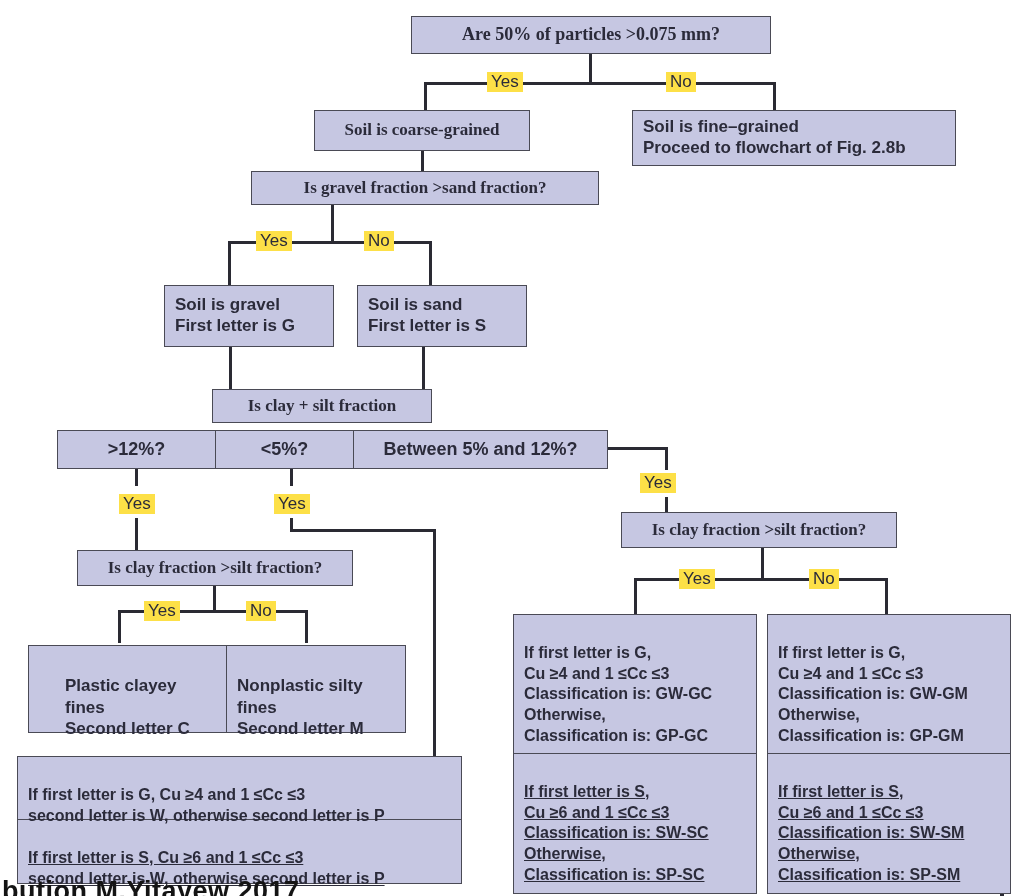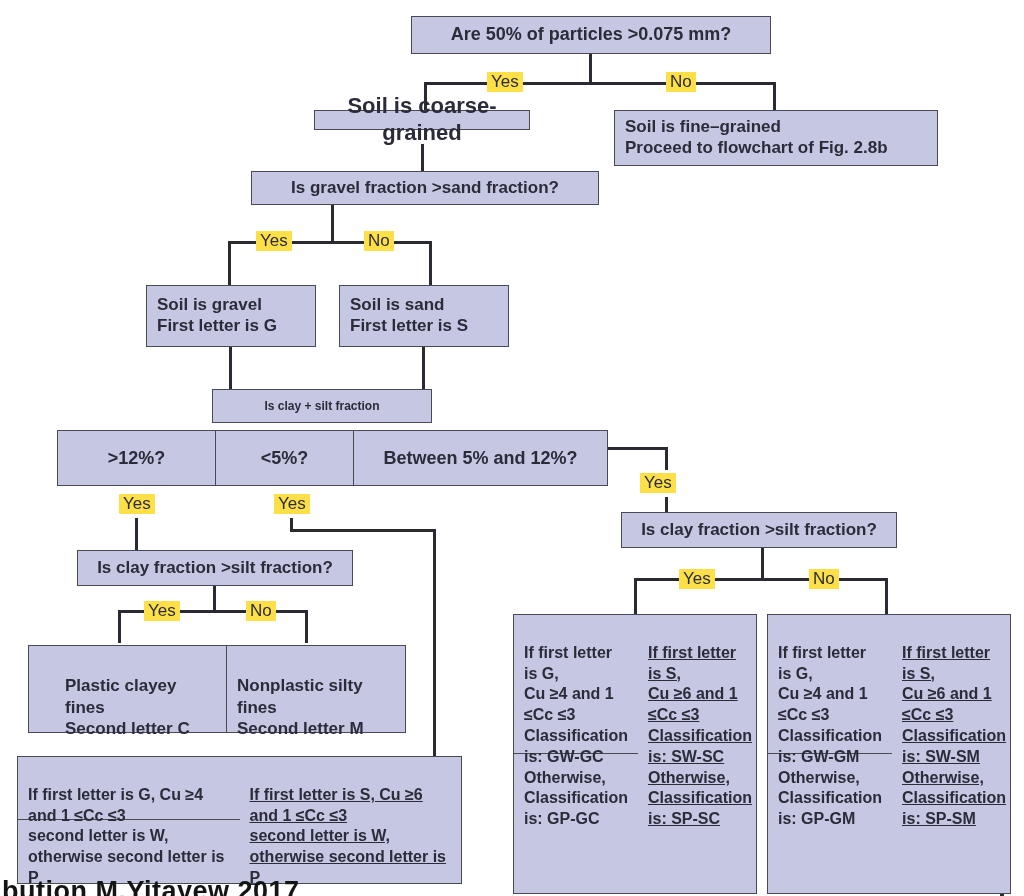--- a/index.html
+++ b/index.html
@@ -20,22 +20,22 @@
     box-sizing:border-box;
     background:#c6c7e2;
     border:1.5px solid #4a4a55;
     color:#2b2b3a;
     font-weight:700;
     line-height:1.22;
     display:flex;
     align-items:center;
     z-index:3;
   }
-  .node.center{justify-content:flex-start;text-align:center;}
-  .node.left{justify-content:flex-start;text-align:left;}
+  .node.center{justify-content:flex-start;text-align:center;font-family:Liberation Serif, serif;}
+  .node.left{justify-content:flex-start;text-align:left;margin-left:18px;}
   .node .txt{display:block;width:100%;white-space:pre-line;}
   .node.pad{padding:5px 10px;}
 
   
   .segrow{
     position:absolute;
     box-sizing:border-box;
     display:flex;
     border:1.5px solid #4a4a55;
     background:#c6c7e2;
@@ -58,21 +58,21 @@
     box-sizing:border-box;padding:8px 10px;
     color:#2b2b3a;font-weight:700;line-height:1.26;
     border-right:1.5px solid #4a4a55;white-space:pre-line;
   }
   .splitbox .half:last-child{border-right:none;}
 
   
   .stackbox{
     position:absolute;box-sizing:border-box;
     border:1.5px solid #4a4a55;background:#c6c7e2;z-index:3;
-    display:flex;flex-direction:row;
+    display:flex;flex-direction:column;
   }
   .stackbox .row{
     box-sizing:border-box;padding:7px 10px;
     color:#2b2b3a;font-weight:700;line-height:1.3;
     border-bottom:1.5px solid #4a4a55;white-space:pre-line;
   }
   .stackbox .row:last-child{border-bottom:none;text-decoration:underline;}
 
   
   .ln{position:absolute;background:#2a2a33;z-index:2;}
@@ -120,21 +120,21 @@
 
   <div class="ln lnh" style="left:424px;top:82px;width:352px;height:3px;"></div>
 
   <div class="ln lnv" style="left:424px;top:82px;width:3px;height:28px;"></div>
 
   <div class="ln lnv" style="left:773px;top:82px;width:3px;height:28px;"></div>
 
   <div class="elabel" style="left:487px;top:72px;font-size:17px;">Yes</div>
   <div class="elabel" style="left:666px;top:72px;font-size:17px;">No</div>
 
-  <div class="node center pad" style="left:314px;top:110px;width:216px;height:20px;font-size:22px;">
+  <div class="node center pad" style="left:314px;top:110px;width:216px;height:41px;font-size:17px;">
     <span class="txt">Soil is coarse-grained</span>
   </div>
 
   <div class="node left pad" style="left:614px;top:110px;width:324px;height:56px;font-size:17px;">
     <span class="txt">Soil is fine–grained
 Proceed to flowchart of Fig. 2.8b</span>
   </div>
 
   <div class="ln lnv" style="left:421px;top:144px;width:3px;height:28px;"></div>
 
@@ -156,25 +156,25 @@
   </div>
 
   <div class="node left pad" style="left:339px;top:285px;width:170px;height:62px;font-size:17px;">
     <span class="txt">Soil is sand
 First letter is S</span>
   </div>
 
   <div class="ln lnv" style="left:229px;top:347px;width:3px;height:43px;"></div>
   <div class="ln lnv" style="left:422px;top:347px;width:3px;height:43px;"></div>
 
-  <div class="node center pad" style="left:212px;top:389px;width:220px;height:34px;font-size:12px;">
+  <div class="node center pad" style="left:212px;top:389px;width:220px;height:34px;font-size:17px;">
     <span class="txt">Is clay + silt fraction</span>
   </div>
 
-  <div class="segrow" style="left:57px;top:430px;width:551px;height:56px;">
+  <div class="segrow" style="left:57px;top:430px;width:551px;height:39px;">
     <div class="seg" style="width:158px;font-size:18px;">
       <span>&gt;12%?</span>
     </div>
     <div class="seg" style="width:138px;font-size:18px;">
       <span>&lt;5%?</span>
     </div>
     <div class="seg" style="flex:1;font-size:18px;">
       <span>Between 5% and 12%?</span>
     </div>
   </div>

